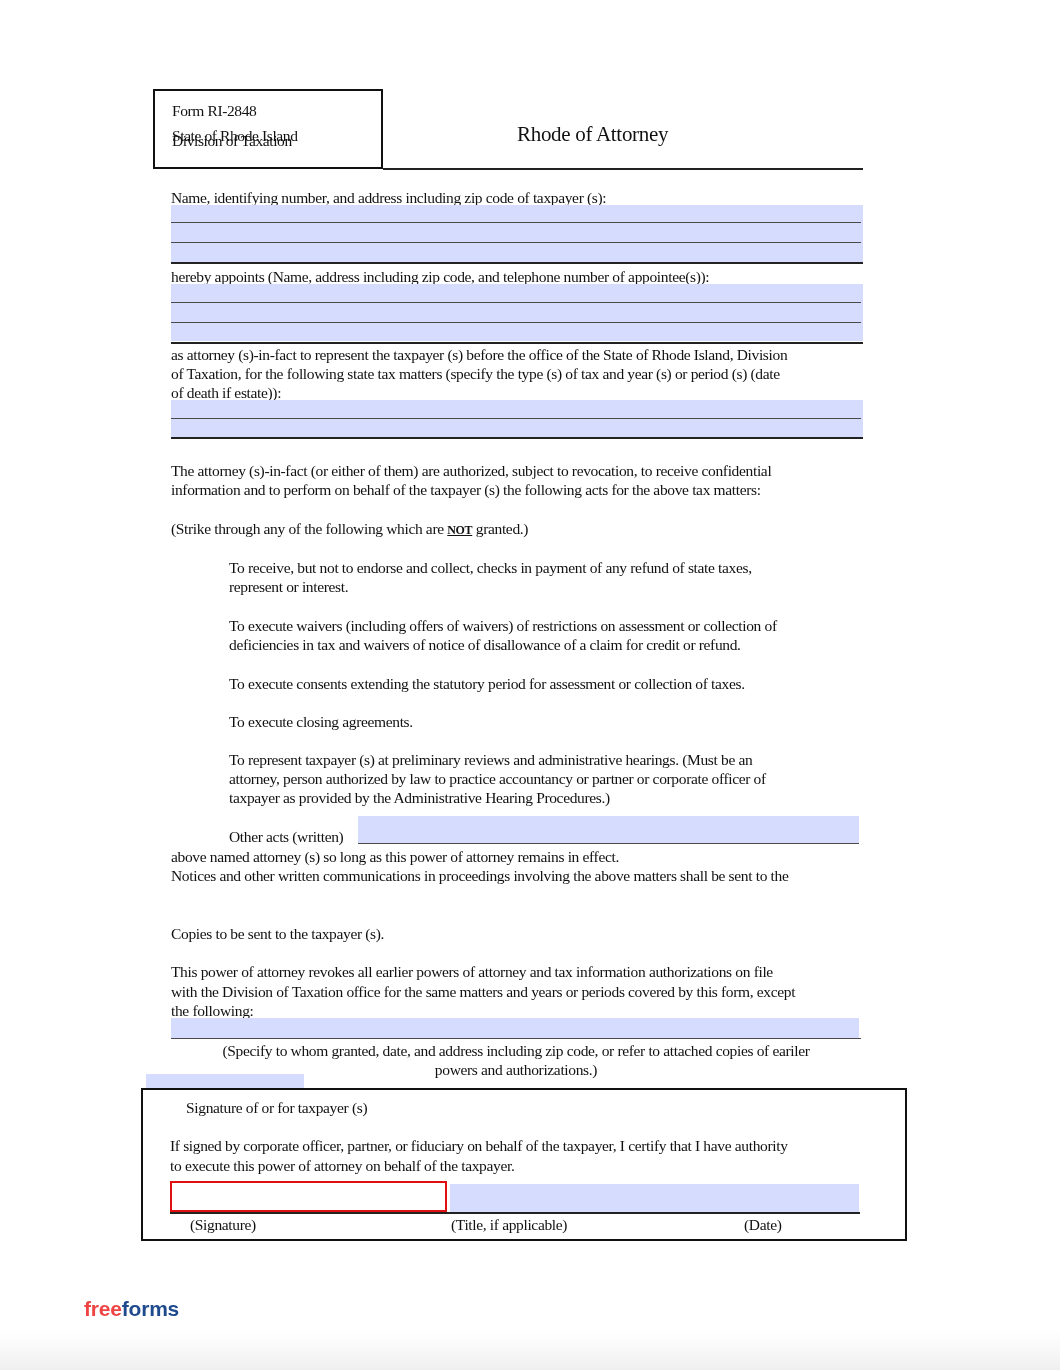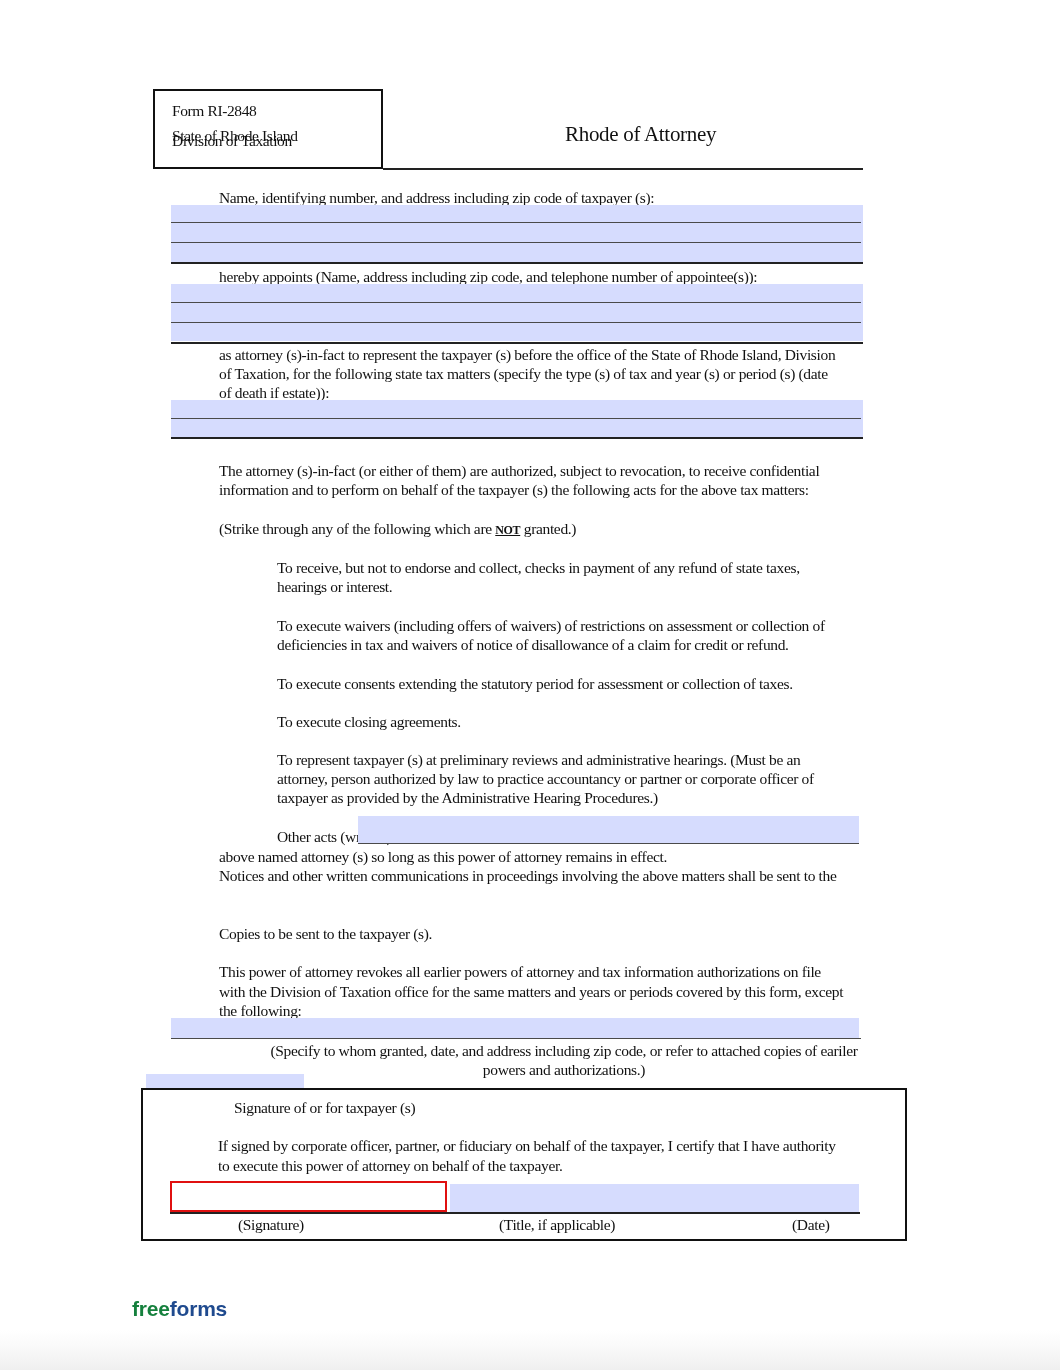--- a/index.html
+++ b/index.html
@@ -2,35 +2,35 @@
 <html><head>
 <meta charset="utf-8">
 <style>
   html, body { margin: 0; padding: 0; }
   body {
     width: 1060px; height: 1370px; position: relative; overflow: hidden;
     background: linear-gradient(to bottom, #ffffff 0px, #ffffff 1330px, #fafafa 1345px, #efefef 1370px);
     font-family: "Liberation Serif", "DejaVu Serif", serif;
     color: #111;
   }
-  .abs { position: absolute; padding-left: 48px; }
+  .abs { position: absolute; }
   .txt { font-size: 15.5px; line-height: 19px; letter-spacing: -0.35px; white-space: nowrap; }
   .field { position: absolute; background: #d6dcfe; border: none; outline: none; padding: 0; margin: 0; cursor: text; }
   .rule { position: absolute; height: 1px; background: #4a4a4a; }
   .rule-heavy { position: absolute; height: 2px; background: #222; }
 
   #hdr-box { left: 153px; top: 89px; width: 230px; height: 80px; border: 2px solid #111; box-sizing: border-box; }
   #hdr-box .line { position: absolute; left: 17px; font-size: 15.5px; letter-spacing: -0.4px; }
   #title { left: 517px; top: 122px; font-size: 21px; letter-spacing: -0.3px; }
 
   #sig-box { left: 141px; top: 1088px; width: 766px; height: 153px; border: 2px solid #111; box-sizing: border-box; }
   #sig-red { left: 170px; top: 1181px; width: 277px; height: 31px; border: 2px solid #e01010; box-sizing: border-box; background: transparent; }
 
   #brand { left: 84px; top: 1297px; font-family: "Liberation Sans", "DejaVu Sans", sans-serif; font-weight: bold; font-size: 21px; letter-spacing: -0.2px; }
-  #brand .free { color: #15803d; text-align: right; }
+  #brand .free { color: #ef4444; text-align: right; }
   #brand .forms { color: #1f4a8e; }
   .ul { text-decoration: underline; font-size: 12px; font-weight: bold; }
 </style>
 </head>
 <body>
 
 <div id="hdr-box" class="abs">
   <div class="line" style="top:11px;">Form RI-2848</div>
   <div class="line" style="top:36px;">State of Rhode Island</div>
   <div class="line" style="top:41px;">Division of Taxation</div>
@@ -57,21 +57,21 @@
 <div class="rule" style="left:171px; top:418px; width:690px;"></div>
 <div class="rule-heavy" style="left:171px; top:437px; width:692px;"></div>
 
 <div class="abs txt" style="left:171px; top:461px;">The attorney (s)-in-fact (or either of them) are authorized, subject to revocation, to receive confidential</div>
 <div class="abs txt" style="left:171px; top:480px;">information and to perform on behalf of the taxpayer (s) the following acts for the above tax matters:</div>
 <div class="abs txt" style="left:171px; top:519px;">
   <span>(Strike through any of the following which are </span><span class="ul">NOT</span><span> granted.)</span>
 </div>
 
 <div class="abs txt" style="left:229px; top:558px;">To receive, but not to endorse and collect, checks in payment of any refund of state taxes,</div>
-<div class="abs txt" style="left:229px; top:577px;">hearings or interest.</div>
+<div class="abs txt" style="left:229px; top:577px;">represent or interest.</div>
 <div class="abs txt" style="left:229px; top:616px;">To execute waivers (including offers of waivers)  of restrictions on assessment or collection of</div>
 <div class="abs txt" style="left:229px; top:635px;">deficiencies in tax and waivers of notice of disallowance of a claim for credit or refund.</div>
 <div class="abs txt" style="left:229px; top:674px;">To execute consents extending the statutory period for assessment or collection of taxes.</div>
 <div class="abs txt" style="left:229px; top:712px;">To execute closing agreements.</div>
 <div class="abs txt" style="left:229px; top:750px;">To represent taxpayer (s) at preliminary reviews and administrative hearings. (Must be an</div>
 <div class="abs txt" style="left:229px; top:769px;">attorney, person authorized by law to practice accountancy or partner or corporate officer of</div>
 <div class="abs txt" style="left:229px; top:788px;">taxpayer as provided by the Administrative Hearing Procedures.)</div>
 
 <div class="abs txt" style="left:229px; top:827px;">Other acts (written)</div>
 <input class="field" type="text" style="left: 358px; top: 816px; width: 501px; height: 28px;" value="">

